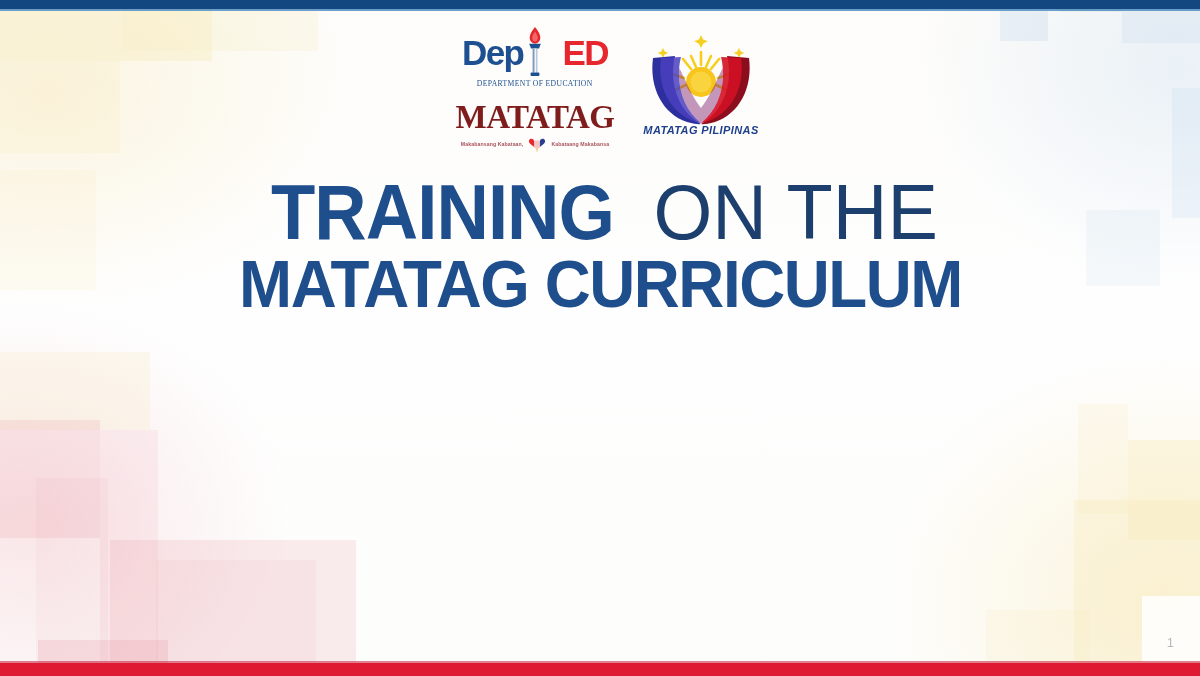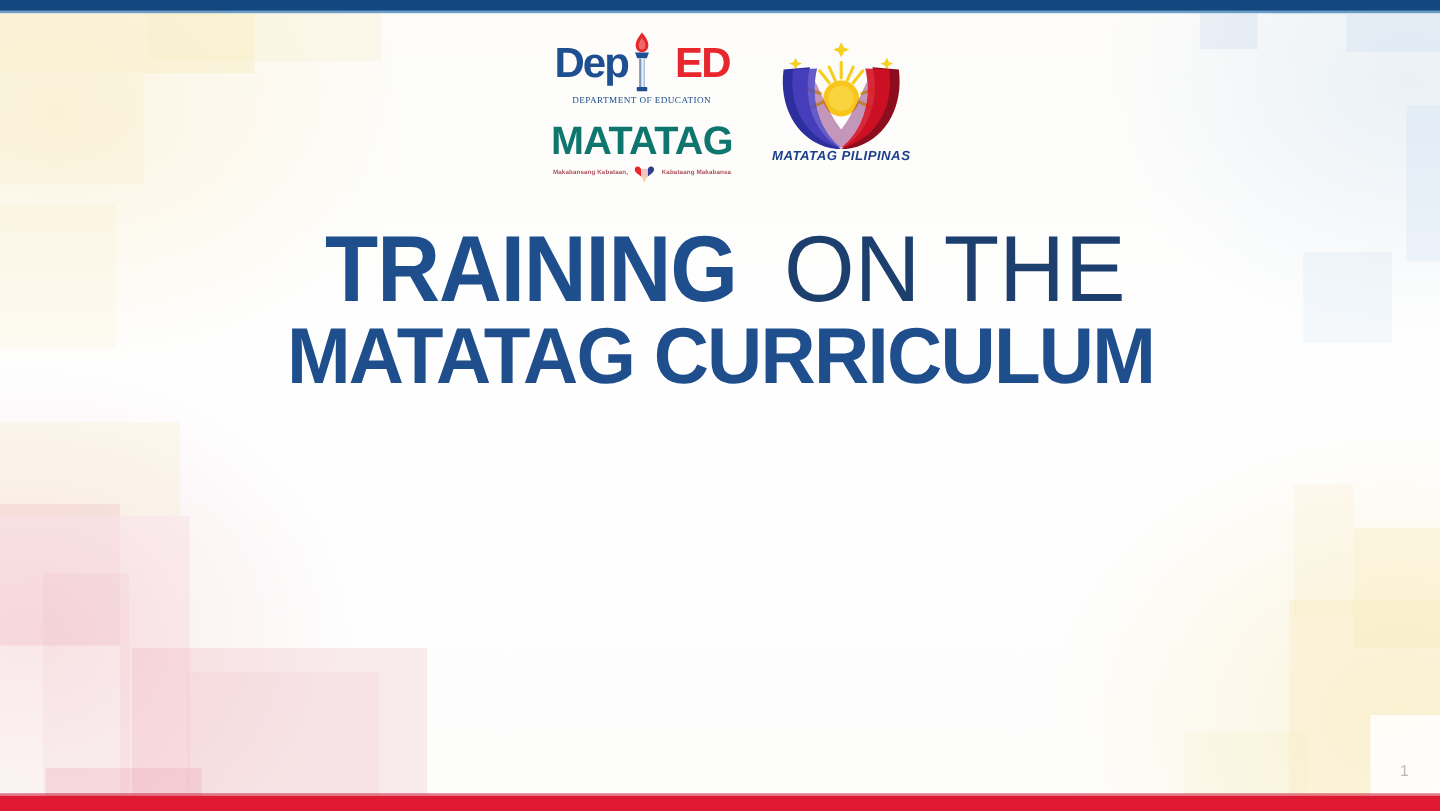--- a/index.html
+++ b/index.html
@@ -120,25 +120,25 @@
     font-family: "Liberation Serif", serif;
     font-size: 7.5px;
     letter-spacing: 0.35px;
     color: #1d4f91;
     white-space: nowrap;
     transform: scaleX(1.02);
   }
 
   .matatag-word {
     margin-top: 12px;
-    font-family: Liberation Sans, sans-serif;
+    font-family: Liberation Serif, serif;
     font-weight: 700;
     font-size: 33px;
     letter-spacing: -0.5px;
-    color: #0f766e;
+    color: #7f1d1d;
     line-height: 34px;
   }
   .matatag-tag {
     position: relative;
     width: 148px;
     height: 16px;
     margin-top: 2px;
     display: flex;
     align-items: center;
     justify-content: center;
@@ -171,21 +171,21 @@
     font-size: 11px;
     letter-spacing: 0.4px;
     color: #1d3f8c;
     white-space: nowrap;
   }
 
   
   .headline {
     position: absolute;
     left: 0;
-    top: 188px;
+    top: 176px;
     width: 1200px;
     text-align: center;
     line-height: 0.94;
   }
   .hl-line {
     display: block;
     white-space: nowrap;
     font-family: "Liberation Sans", sans-serif;
   }
   .hl-line-1 { font-size: 78px; }

